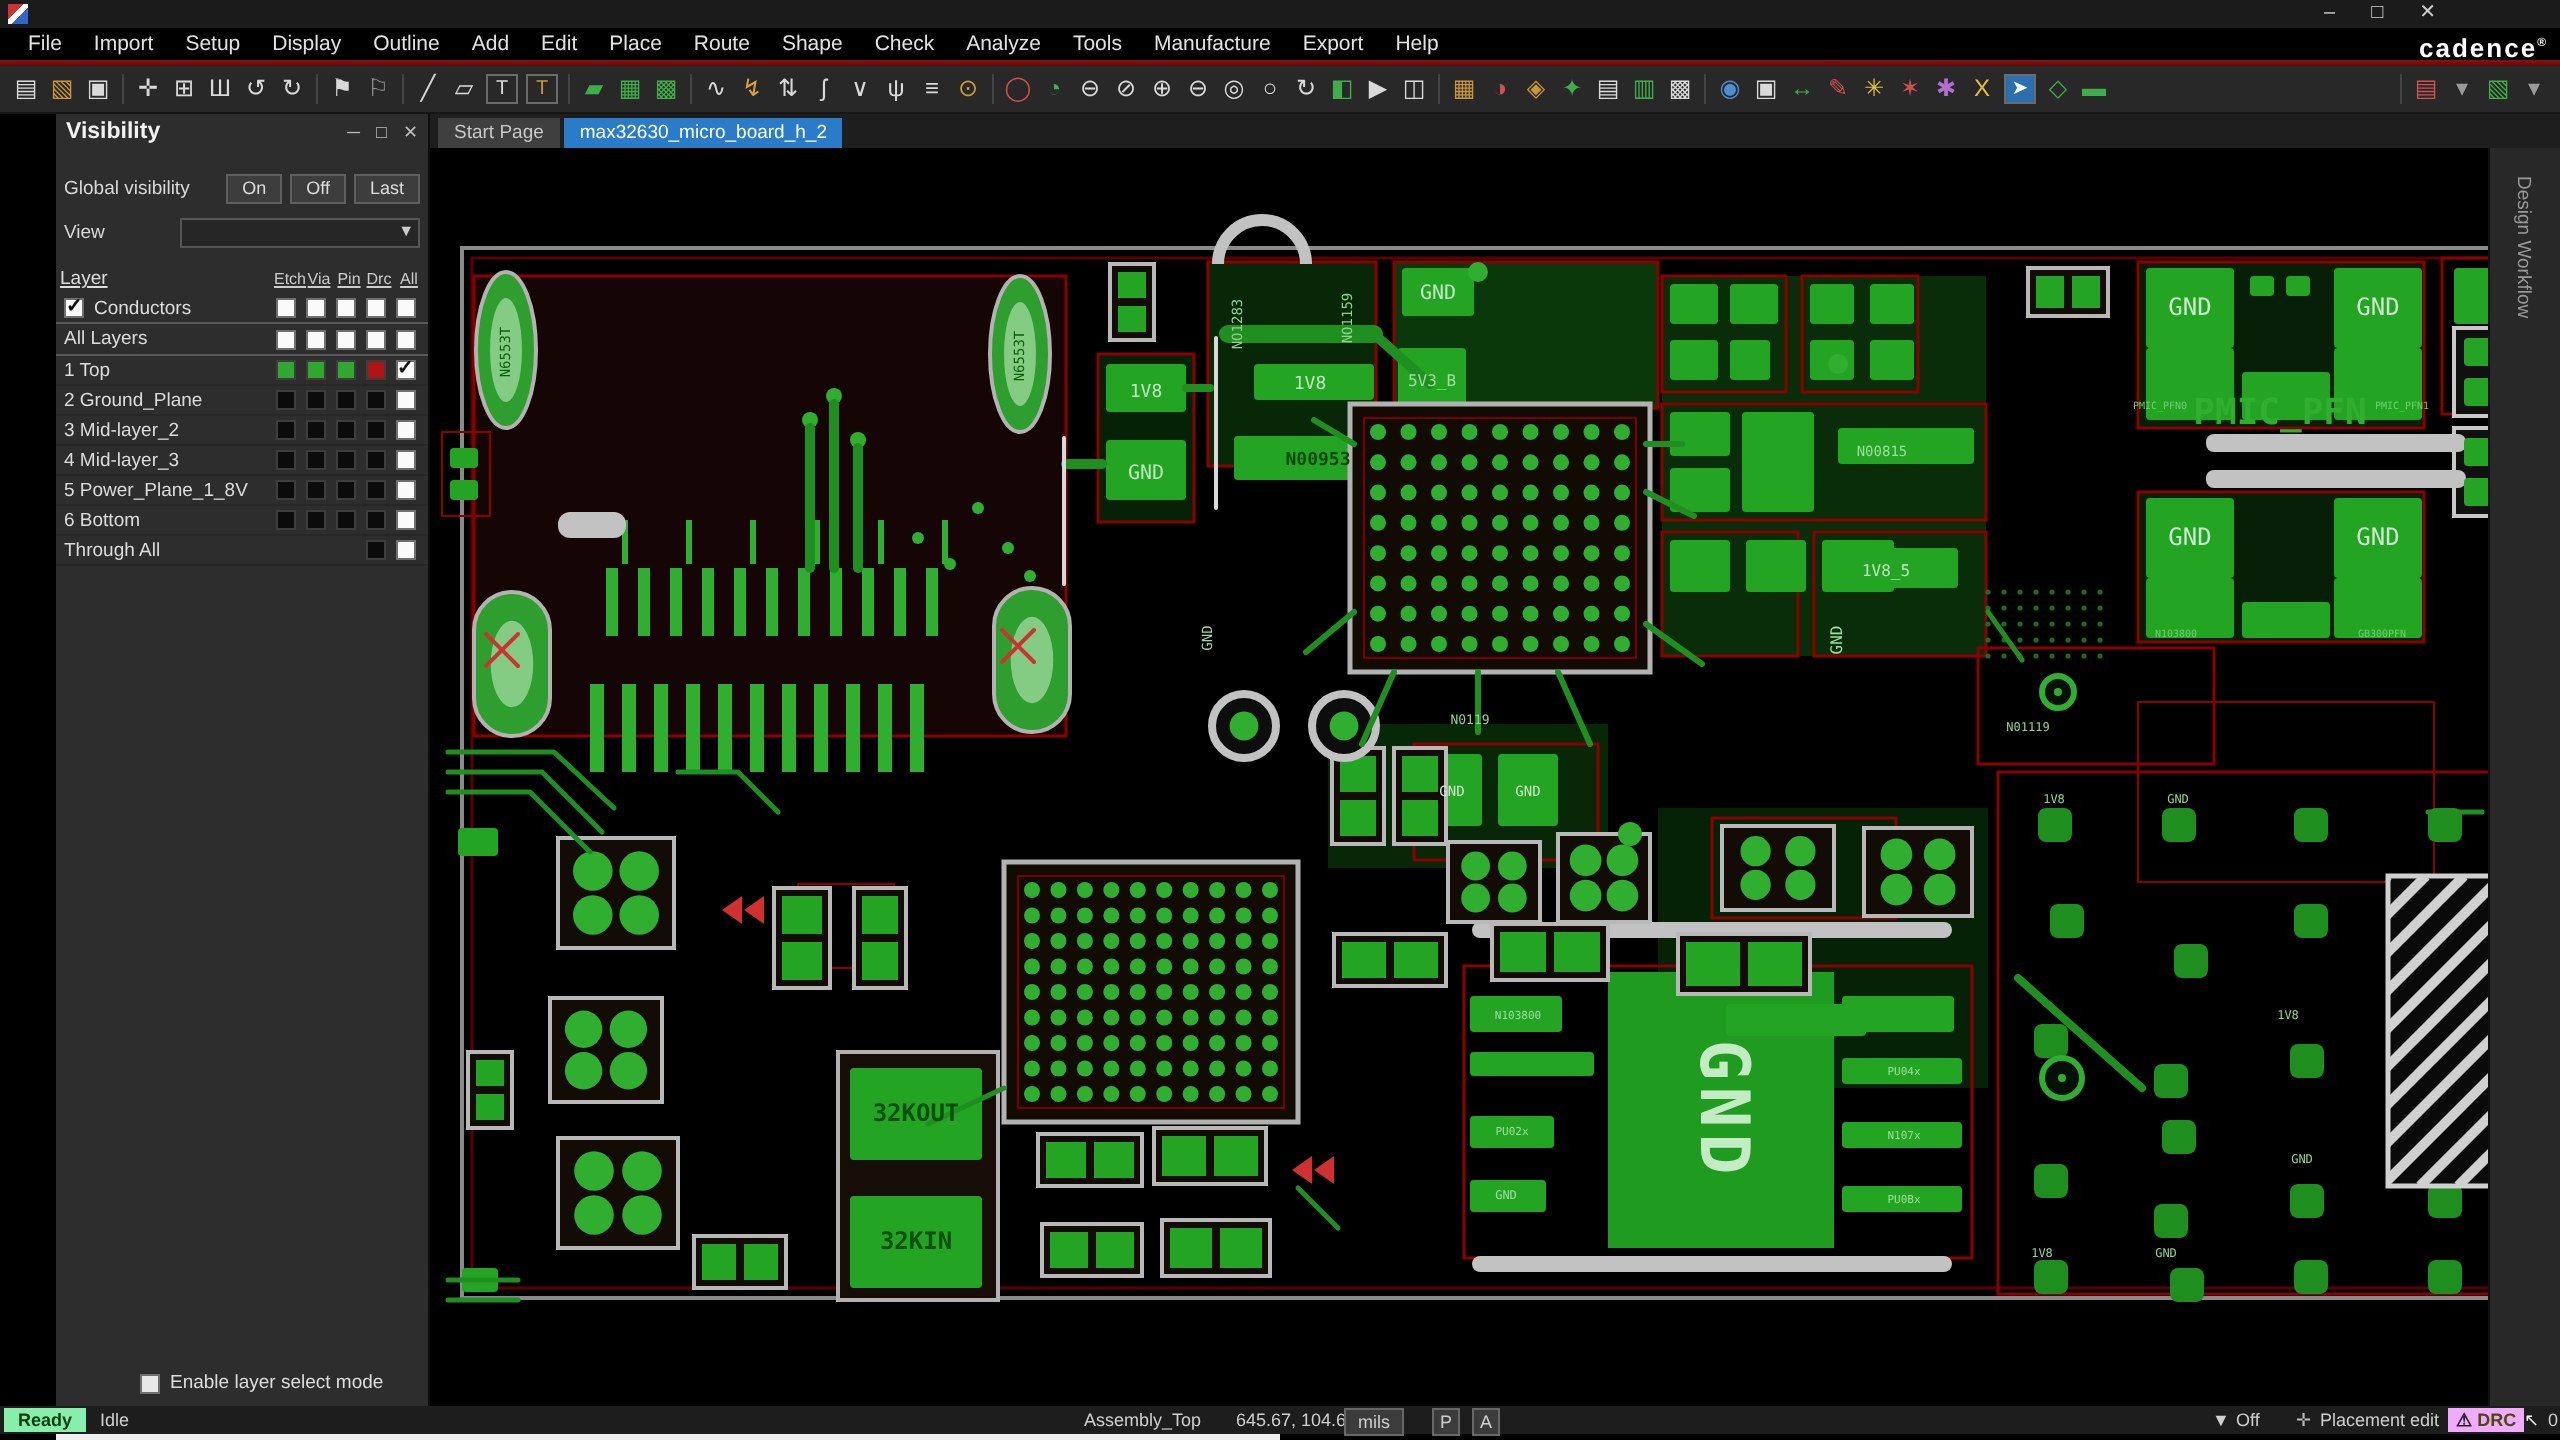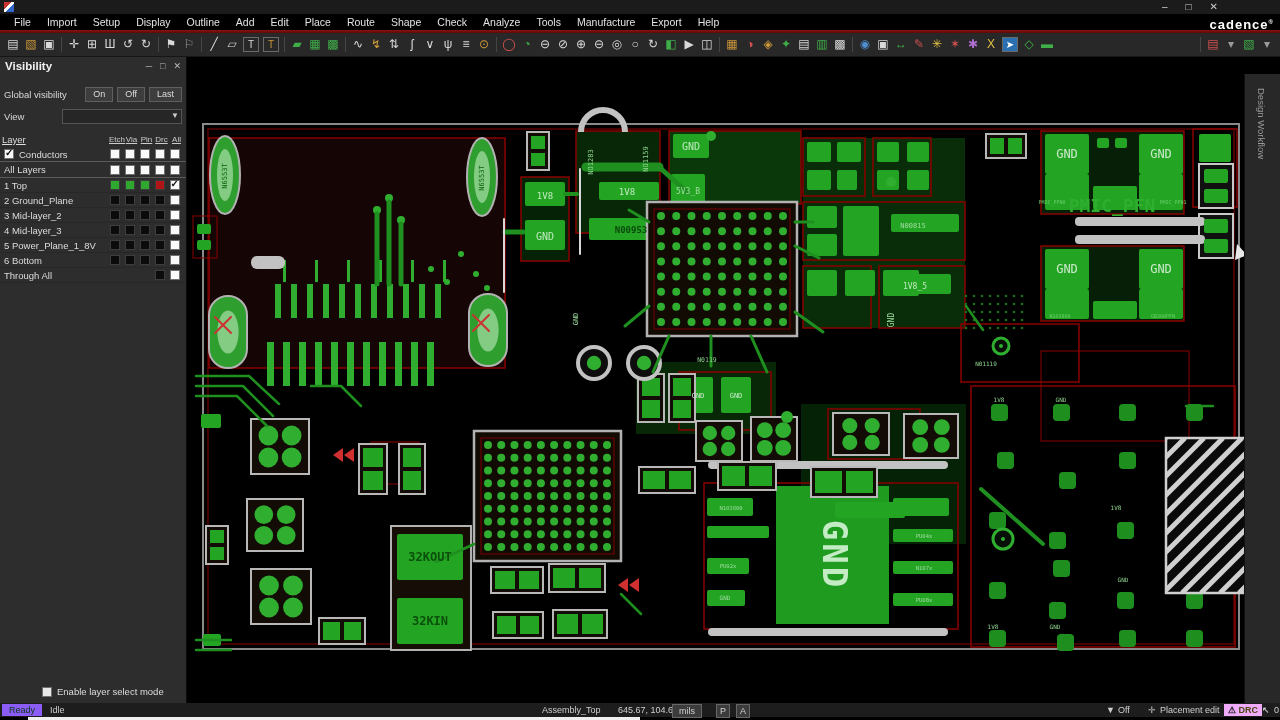--- a/index.html
+++ b/index.html
@@ -17,21 +17,21 @@
   .brand{position:absolute;right:6px;top:0;color:#fff;font-size:13px;font-weight:bold;letter-spacing:1px;line-height:16px;}
   .brand sup{font-size:6px;}
   .redstripe{height:3px;background:linear-gradient(#8a1212,#5e0909);}
   
   .toolbar{height:23px;background:#282828;border-bottom:1px solid #161616;display:flex;align-items:center;padding:0 4px;overflow:hidden;}
   .tb-icon{width:18px;height:17px;line-height:17px;text-align:center;font-size:12px;flex:none;cursor:default;}
   .tb-icon.boxed{border:1px solid #6a6a6a;width:14px;height:13px;line-height:13px;font-size:10px;margin:0 2px;}
   .tb-sep{width:1px;height:15px;background:#454545;margin:0 3px;flex:none;}
   .tb-flex{flex:1;}
   
-  .main{position:relative;height:647px;background:#4d7c0f;display:flex;}
+  .main{position:relative;height:647px;background:#4d7c0f;display:flex;margin-left:28px;}
   .panel{width:186px;background:#2d2d2d;border-right:1px solid #0d0d0d;position:relative;flex:none;font-size:10px;color:#ddd;}
   .panel-title{display:flex;align-items:center;height:17px;padding:0 5px;}
   .panel-title .t{font-weight:bold;font-size:11.5px;color:#f2f2f2;flex:1;}
   .panel-title .ic{color:#bbb;font-size:9px;margin-left:8px;}
   .prow{display:flex;align-items:center;padding:3px 4px 0 4px;height:15px;}
   .prow .lbl{flex:1;font-size:9.5px;color:#d8d8d8;}
   .pbtn{background:#3d3d3d;border:1px solid #5f5f5f;color:#ddd;font-size:9px;padding:0 7px;height:13px;line-height:13px;margin-left:4px;}
   .dropdown{width:118px;height:13px;background:#262626;border:1px solid #555;position:relative;}
   .dropdown .car{position:absolute;right:2px;top:1px;font-size:8px;color:#ccc;}
   .hdr{display:flex;align-items:center;padding:2px 2px;margin-top:8px;}
@@ -54,21 +54,21 @@
   .workarea{flex:1;position:relative;background:#000;}
   .tabs{height:17px;background:#1e1e1e;display:flex;align-items:flex-end;padding-left:4px;}
   .tab{height:15px;line-height:15px;font-size:9.5px;color:#c9c9c9;background:#3f3f3f;padding:0 8px;margin-right:2px;}
   .tab.active{background:#2a7cc9;color:#fff;}
   .canvas-wrap{position:absolute;left:4px;top:17px;width:1055px;height:627px;background:#000;}
   .rightstrip{position:absolute;right:0;top:17px;width:35px;height:630px;background:#282828;border-left:1px solid #111;}
   .vtext{writing-mode:vertical-rl;font-size:9.5px;color:#9a9a9a;margin:14px 0 0 11px;display:inline-block;}
   
   .statusbar{position:absolute;left:0;bottom:3px;height:14px;width:1280px;background:#1d1d1d;font-size:9px;color:#cfcfcf;}
   .sb{position:absolute;top:1px;height:12px;line-height:12px;white-space:nowrap;}
-  .badge-ready{background:#8b5cf6;color:#0a3a0f;font-weight:normal;padding:0 7px;}
+  .badge-ready{background:#86efac;color:#0a3a0f;font-weight:bold;padding:0 7px;}
   .btn-sb{background:#3c3c3c;border:1px solid #676767;padding:0 6px;}
   .btn-sq{background:#3c3c3c;border:1px solid #676767;padding:0 3px;}
   .badge-drc{background:#f0abfc;color:#4a4a10;font-weight:bold;padding:0 4px;}
   .badge-drc .w{color:#222;}
   .progress{position:absolute;left:28px;bottom:0;width:612px;height:3px;background:#efefef;}
 </style>
 </head>
 <body>
 
 <div class="app">
@@ -387,20 +387,24 @@
             </span>
           </div>
         </div>
       <div class="enable-row">
         <span class="cb"></span>
         <span>Enable layer select mode</span>
       </div>
     </div>
 
     <div class="workarea">
+      <div class="tabs">
+          <span class="tab">Start Page</span>
+          <span class="tab active">max32630_micro_board_h_2</span>
+        </div>
       <div class="canvas-wrap">
         <svg id="pcb" width="1055" height="627" viewBox="0 0 1055 627">
             <rect x="478" y="57" width="132" height="73" fill="#157015" fill-opacity="0.5"></rect>
             <rect x="612" y="64" width="162" height="190" fill="#157015" fill-opacity="0.4"></rect>
             <rect x="850" y="57" width="143" height="83" fill="#157015" fill-opacity="0.28"></rect>
             <rect x="850" y="172" width="143" height="75" fill="#157015" fill-opacity="0.28"></rect>
             <rect x="445" y="288" width="140" height="72" fill="#157015" fill-opacity="0.35"></rect>
             <rect x="610" y="330" width="165" height="140" fill="#157015" fill-opacity="0.3"></rect>
             <rect x="385" y="57" width="84" height="102" fill="#157015" fill-opacity="0.35"></rect>
             <rect x="330" y="103" width="48" height="84" fill="#157015" fill-opacity="0.3"></rect>

